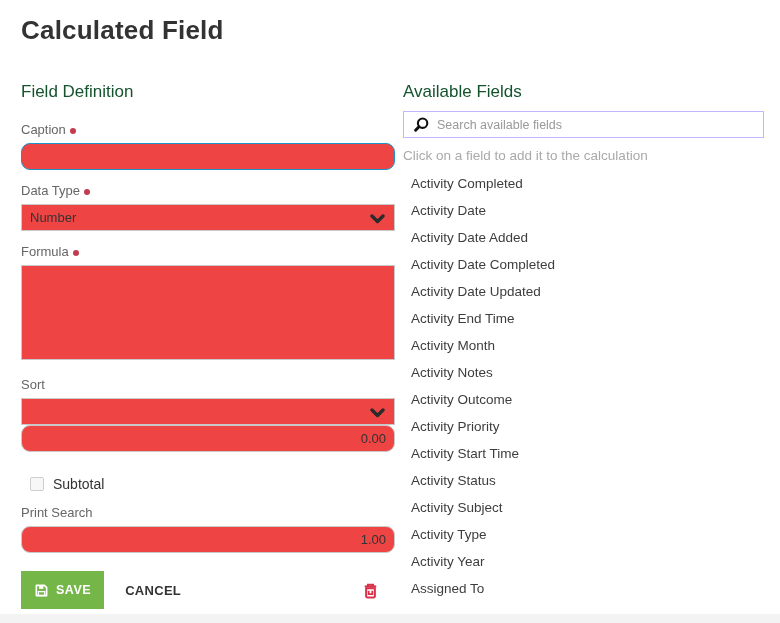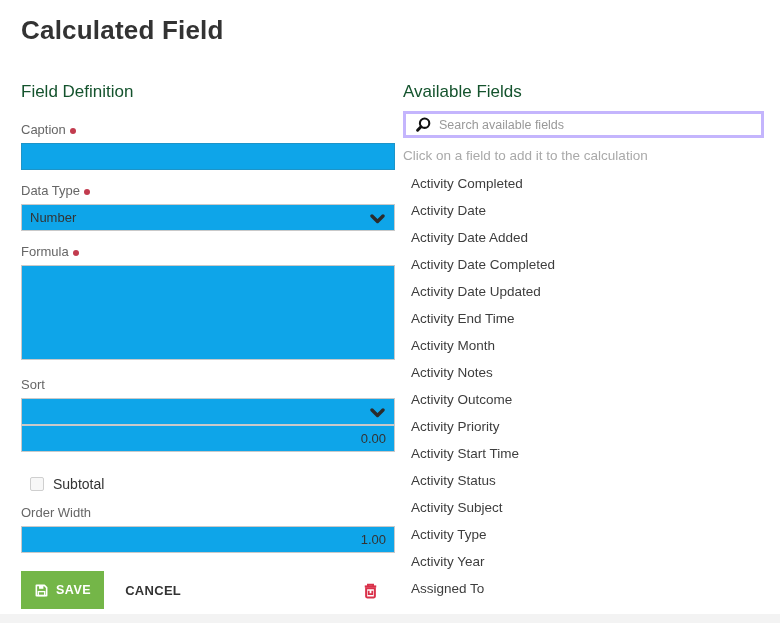--- a/index.html
+++ b/index.html
@@ -43,29 +43,30 @@
     display: inline-block;
     width: 6px; height: 6px;
     border-radius: 50%;
     background: #c23b4e;
     margin-left: 4px;
     vertical-align: middle;
   }
   .text-input, .select-box, .textarea-box {
     width: 100%;
     border: 1px solid #c9c9c9;
-    background: #0ea5e9;
+    background: #ef4444;
     font-family: "Liberation Sans", sans-serif;
     font-size: 13px;
     color: #333;
   }
   .text-input {
     height: 27px;
     padding: 0 8px;
     outline: none;
+    border-radius: 9px;
   }
   .text-input.focused { border: 1px solid #1d94c8; }
   .text-input.num { text-align: right; }
   .select-box {
     height: 27px;
     position: relative;
     display: flex;
     align-items: center;
     padding: 0 28px 0 8px;
     cursor: pointer;
@@ -131,21 +132,21 @@
     border: none;
     cursor: pointer;
     padding: 0;
     line-height: 0;
   }
 
   
   .search-box {
     margin-top: 9px;
     height: 27px;
-    border: 3px solid #c4b5fd;
+    border: 1px solid #c4b5fd;
     display: flex;
     align-items: center;
     padding: 0 8px;
     background: #fff;
   }
   .search-box input {
     border: none;
     outline: none;
     flex: 1;
     font-family: "Liberation Sans", sans-serif;
@@ -212,21 +213,21 @@
           </svg>
       </div>
 
       <input class="text-input num" type="text" value="0.00" style="">
 
       <div class="checkbox-row">
         <span class="checkbox"></span>
         <span class="checkbox-label">Subtotal</span>
       </div>
 
-      <label class="field-label"><span>Order Width</span></label>
+      <label class="field-label"><span>Print Search</span></label>
       <input class="text-input num" type="text" value="1.00" style="">
 
       <div class="actions-row">
         <button class="save-button">
           <svg width="15" height="15" viewBox="0 0 16 16">
               <path d="M2.5 2.5 h8.6 l2.4 2.4 v8.6 h-11 z" fill="none" stroke="#ffffff" stroke-width="1.7" stroke-linejoin="round"></path>
               <rect x="5.4" y="2.6" width="4.6" height="3.6" fill="#ffffff"></rect>
               <rect x="4.6" y="9.2" width="6.8" height="4.2" fill="none" stroke="#ffffff" stroke-width="1.4"></rect>
             </svg>
           <span>SAVE</span>

